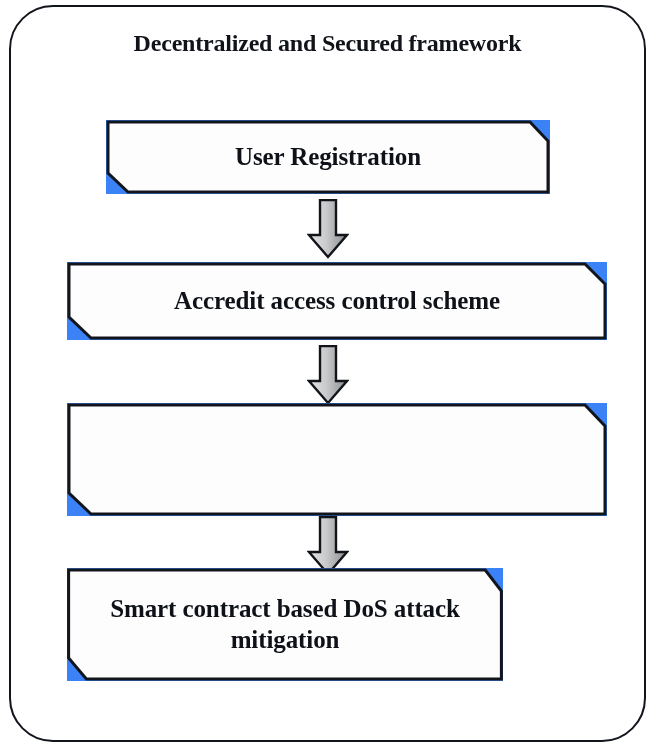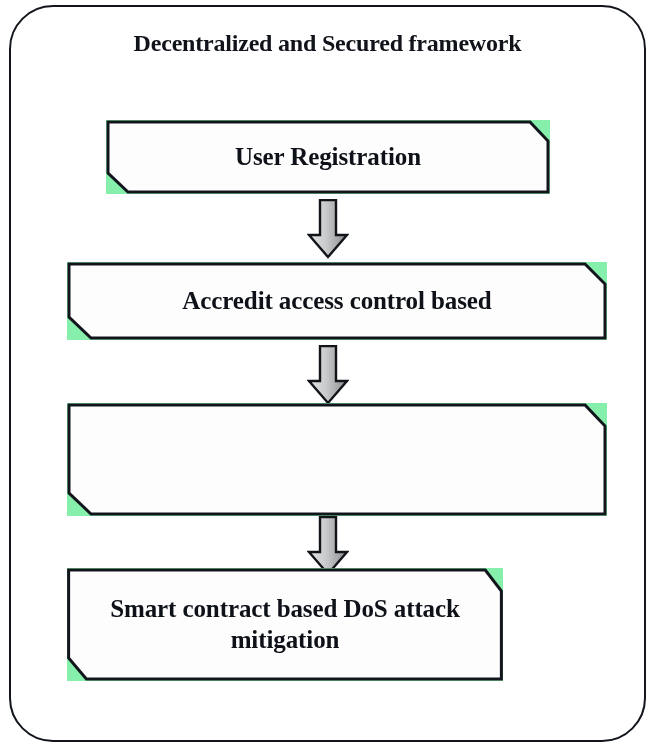--- a/index.html
+++ b/index.html
@@ -51,21 +51,21 @@
     white-space: nowrap;
   }
 
   
   .step-box {
     position: absolute;
     box-sizing: border-box;
     display: flex;
     align-items: center;
     justify-content: center;
-    background: #86efac;
+    background: #3b82f6;
   }
   .step-box .box-shape {
     position: absolute;
     left: 0;
     top: 0;
     width: 100%;
     height: 100%;
     overflow: visible;
   }
   .step-label {
@@ -120,21 +120,21 @@
         <stop offset="100%" stop-color="#8a8c8e"></stop>
       </linearGradient>
     </defs>
     <polygon points="13,1 29,1 29,36 40,36 21,58 2,36 13,36" fill="url(#arrGrad1)" stroke="#111419" stroke-width="2.4" stroke-linejoin="miter"></polygon>
   </svg>
 
   <div class="step-box" id="step-2">
     <svg class="box-shape" viewBox="0 0 540 78" preserveAspectRatio="none">
       <polygon points="2,2 518,2 538,22 538,76 24,76 2,55" fill="#fdfdfe" stroke="#12161c" stroke-width="3" vector-effect="non-scaling-stroke"></polygon>
     </svg>
-    <div class="step-label">Accredit access control based</div>
+    <div class="step-label">Accredit access control scheme</div>
   </div>
 
   <svg class="connector-arrow" id="arrow-2" viewBox="0 0 42 60">
     <defs>
       <linearGradient id="arrGrad2" x1="0" y1="0" x2="1" y2="0">
         <stop offset="0%" stop-color="#e4e4e4"></stop>
         <stop offset="45%" stop-color="#c9cacb"></stop>
         <stop offset="100%" stop-color="#8a8c8e"></stop>
       </linearGradient>
     </defs>

